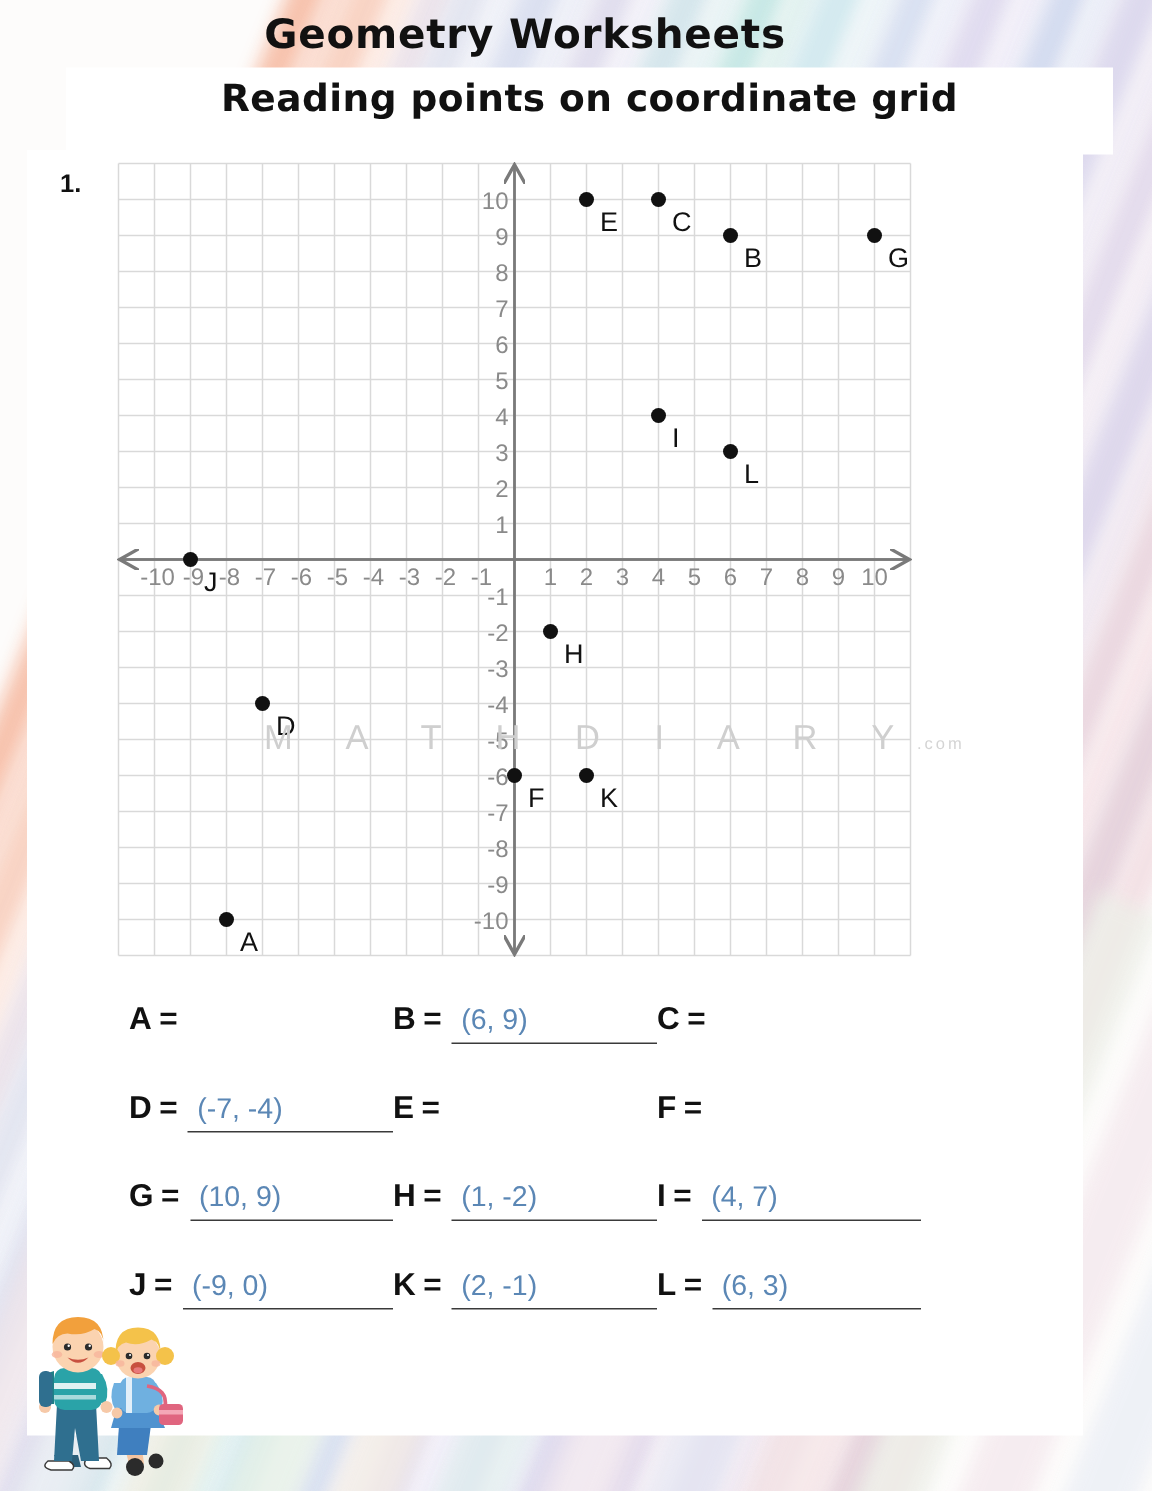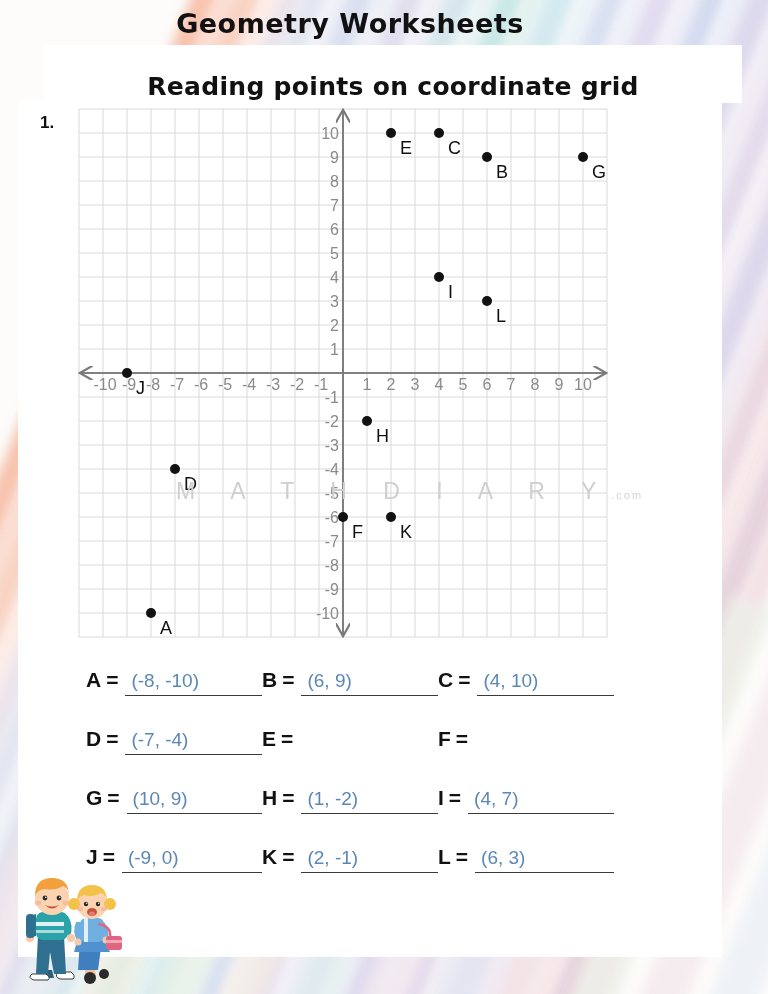--- a/index.html
+++ b/index.html
@@ -22,21 +22,21 @@
   #panel-sub{left:44px;top:45px;width:698px;height:58px;}
   #panel-main{left:18px;top:100px;width:704px;height:857px;}
 
   
   #title-main{
     position:absolute;left:0;top:8px;width:700px;text-align:center;
     font-family:"DejaVu Sans",sans-serif;font-weight:bold;
     font-size:27px;color:#111;letter-spacing:.5px;
   }
   #title-sub{
-    position:absolute;left:44px;top:72px;width:698px;text-align:center;
+    position:absolute;left:44px;top:51px;width:698px;text-align:center;
     font-family:"DejaVu Sans",sans-serif;font-weight:bold;
     font-size:25px;color:#111;letter-spacing:.3px;
   }
 
   
   #qnum{
     position:absolute;left:40px;top:113px;
     font-size:17px;color:#111;font-weight:bold;
     font-family:"Liberation Sans",sans-serif;
   }
@@ -268,31 +268,29 @@
 
 <div id="watermark">
   <span>M A T H D I A R Y</span><span class="dotcom">.com</span>
 </div>
 
 <div id="answers">
     <div class="ans-row">
       <div class="ans-cell">
         <span class="ans-label">A</span>
         <span class="ans-eq">=</span>
-        <span class="ans-line"><span class="ans-val">(-8, -10)</span></span>
       </div>
       <div class="ans-cell">
         <span class="ans-label">B</span>
         <span class="ans-eq">=</span>
         <span class="ans-line"><span class="ans-val">(6, 9)</span></span>
       </div>
       <div class="ans-cell">
         <span class="ans-label">C</span>
         <span class="ans-eq">=</span>
-        <span class="ans-line"><span class="ans-val">(4, 10)</span></span>
       </div>
     </div>
     <div class="ans-row">
       <div class="ans-cell">
         <span class="ans-label">D</span>
         <span class="ans-eq">=</span>
         <span class="ans-line"><span class="ans-val">(-7, -4)</span></span>
       </div>
       <div class="ans-cell">
         <span class="ans-label">E</span>

